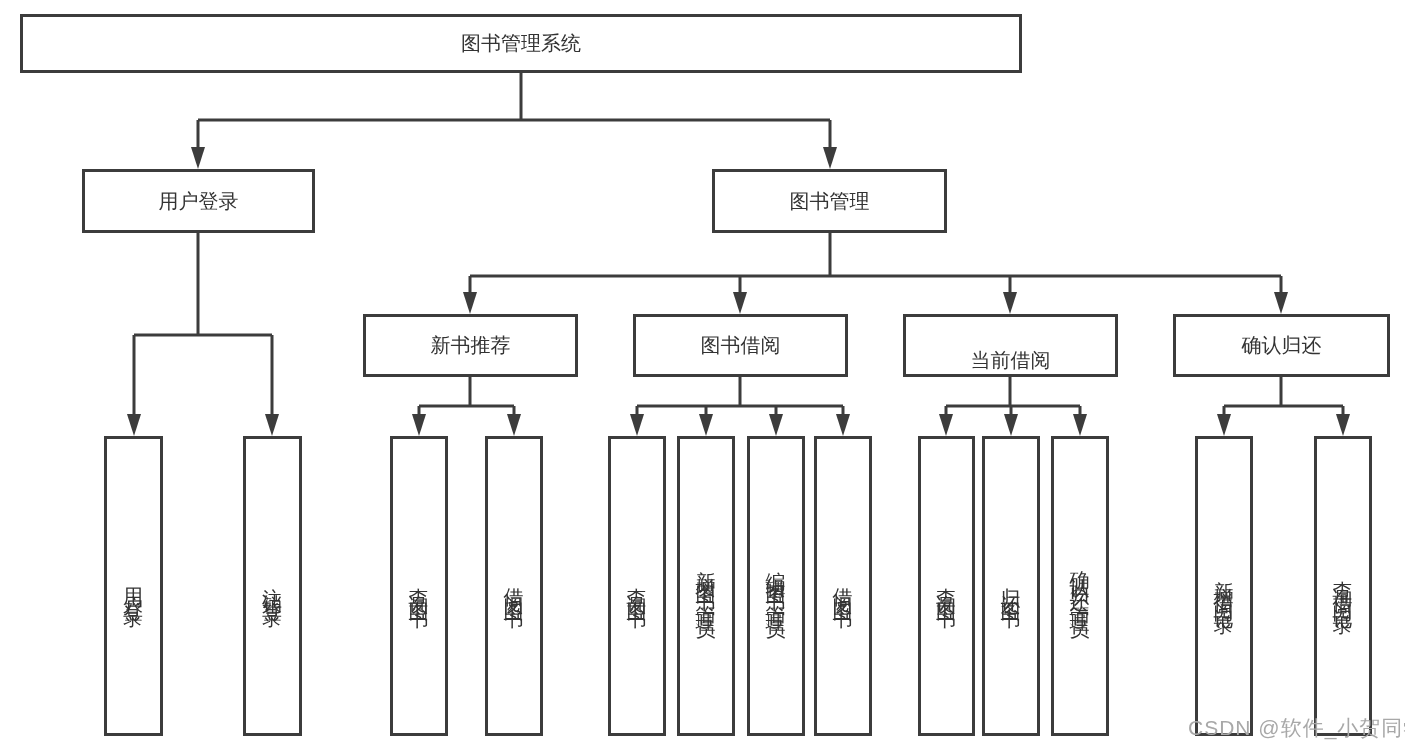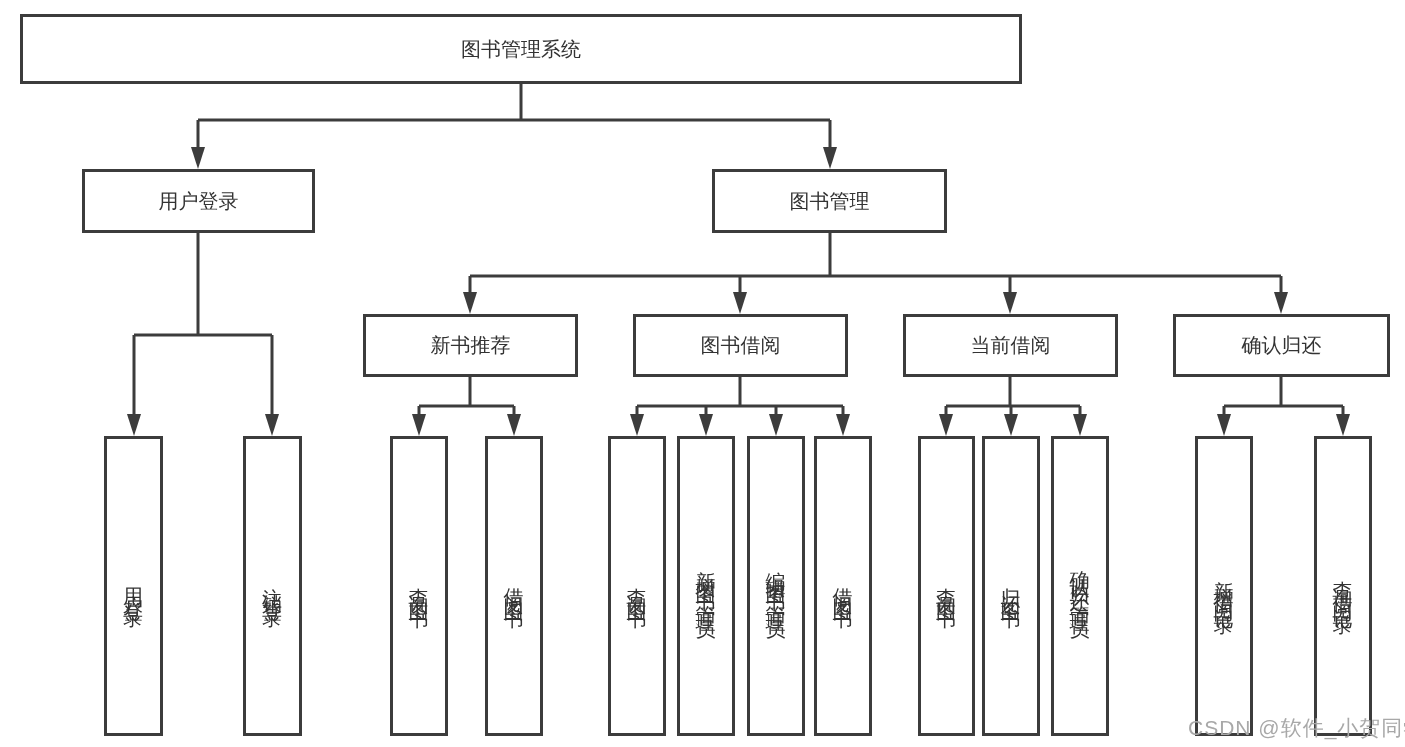--- a/index.html
+++ b/index.html
@@ -33,26 +33,26 @@
     z-index:2;
   }
   .leaf{
     writing-mode:vertical-rl;
     text-orientation:mixed;
     letter-spacing:7px;
     font-size:20px;
     line-height:1;
   }
   
-  .n-root          {left:20px;  top:14px;  width:1002px; height:70px;}
+  .n-root          {left:20px;  top:14px;  width:1002px; height:59px;}
   .n-user-login    {left:82px;  top:169px; width:233px;  height:64px;}
   .n-book-mgmt     {left:712px; top:169px; width:235px;  height:64px;align-items:center;}
   .n-new-book      {left:363px; top:314px; width:215px;  height:63px;}
   .n-book-borrow   {left:633px; top:314px; width:215px;  height:63px;}
-  .n-cur-borrow    {left:903px; top:314px; width:215px;  height:63px;}
+  .n-cur-borrow    {left:903px; top:314px; width:215px;  height:63px;align-items:flex-end;}
   .n-borrow-rec    {left:1173px;top:314px; width:217px;  height:63px;}
   .n-l-login       {left:104px; top:436px; width:59px;   height:300px;}
   .n-l-logout      {left:243px; top:436px; width:59px;   height:300px;}
   .n-l-nb-query    {left:390px; top:436px; width:58px;   height:300px;}
   .n-l-nb-borrow   {left:485px; top:436px; width:58px;   height:300px;}
   .n-l-bb-query    {left:608px; top:436px; width:58px;   height:300px;}
   .n-l-bb-add      {left:677px; top:436px; width:58px;   height:300px;}
   .n-l-bb-edit     {left:747px; top:436px; width:58px;   height:300px;}
   .n-l-bb-borrow   {left:814px; top:436px; width:58px;   height:300px;}
   .n-l-cb-query    {left:918px; top:436px; width:57px;   height:300px;}

